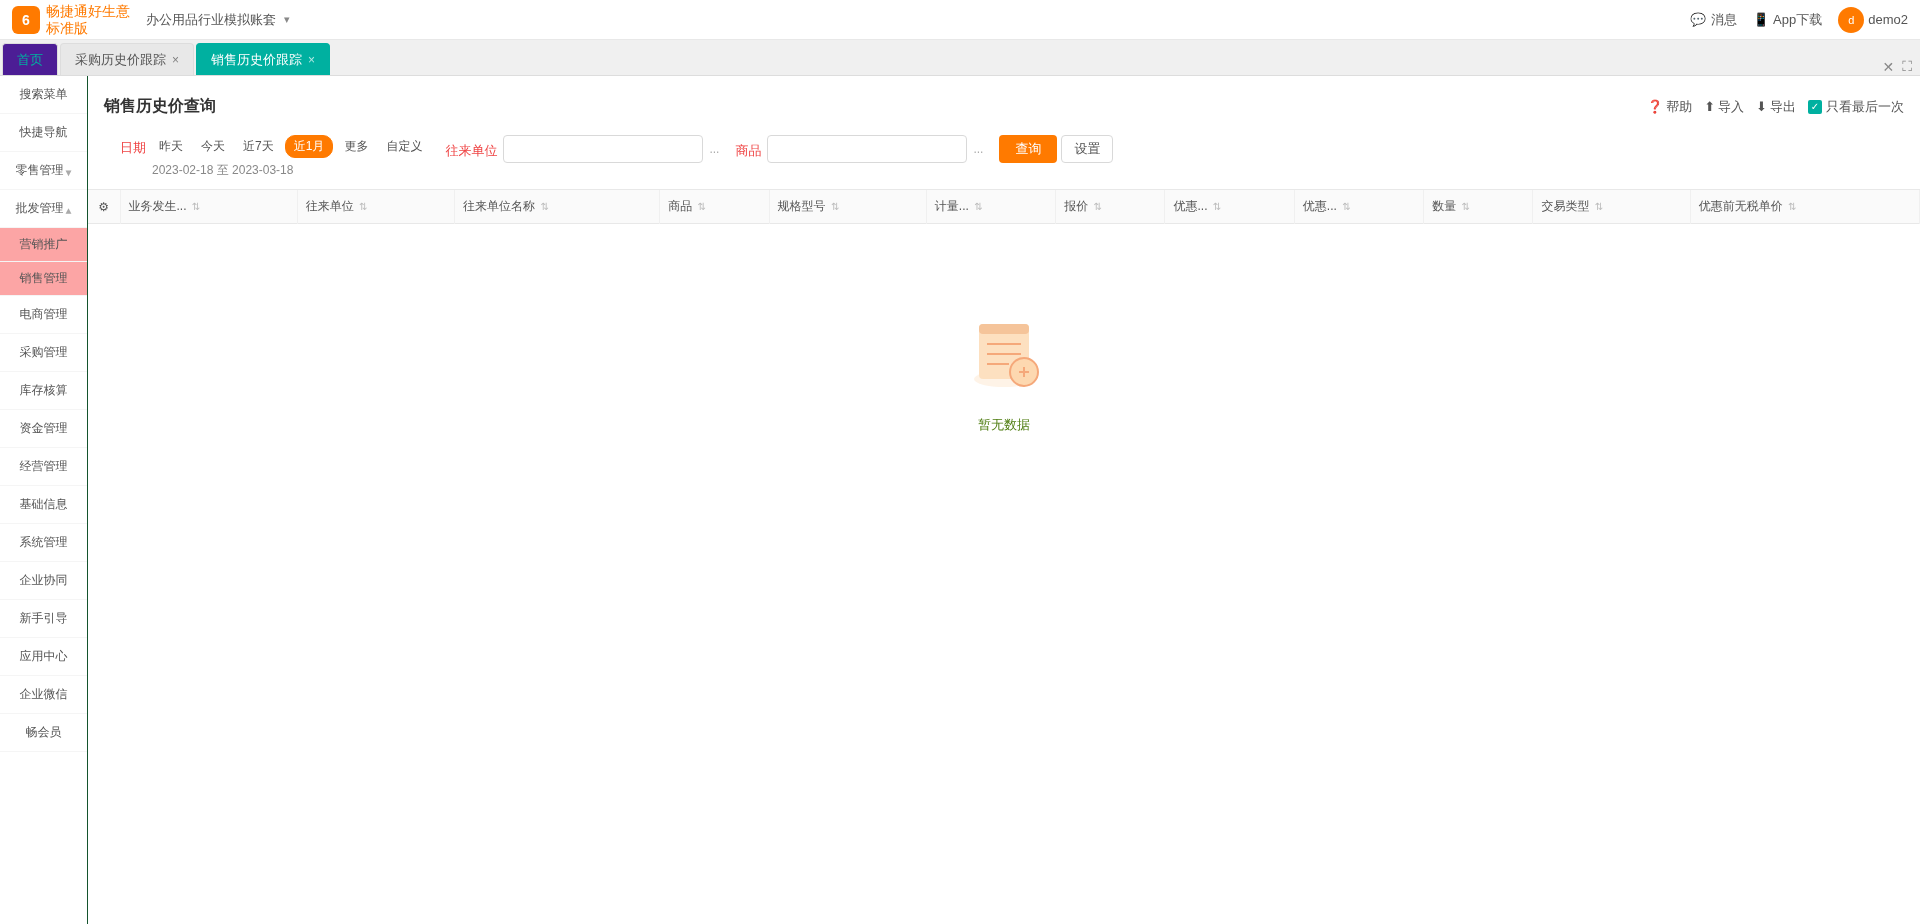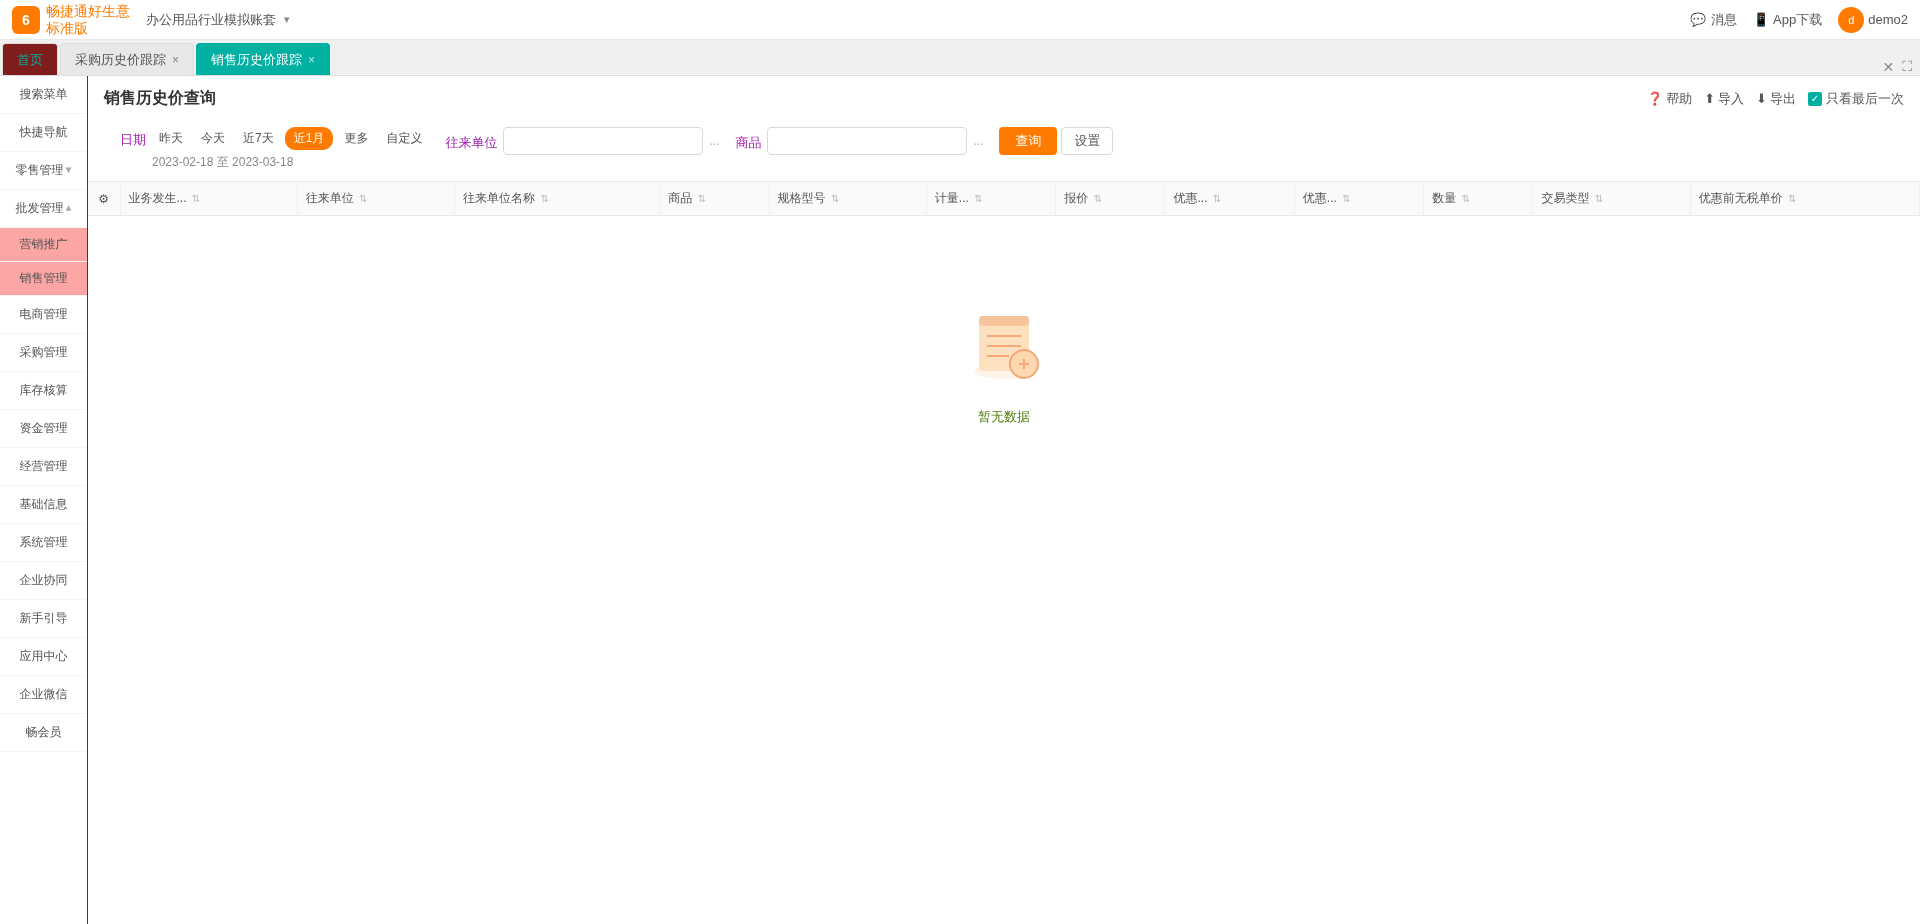--- a/index.html
+++ b/index.html
@@ -14,51 +14,51 @@
     .topbar-title { font-size: 13px; color: #555; margin-left: 8px; }
     .topbar-dropdown { color: #888; font-size: 11px; cursor: pointer; }
     .topbar-right { display: flex; align-items: center; gap: 16px; color: #555; font-size: 13px; }
     .topbar-right-item { display: flex; align-items: center; gap: 4px; cursor: pointer; }
     .avatar { width: 26px; height: 26px; border-radius: 50%; background: #ff7a00; color: #fff; display: flex; align-items: center; justify-content: center; font-size: 11px; }
 
     
     .tabbar { height: 36px; background: #f0f0f0; display: flex; align-items: flex-end; padding: 0 0 0 0; flex-shrink: 0; border-bottom: 1px solid #ddd; }
     .tab { height: 32px; padding: 0 14px; display: flex; align-items: center; gap: 6px; font-size: 13px; cursor: pointer; border: 1px solid #ddd; border-bottom: none; border-radius: 4px 4px 0 0; background: #e8e8e8; color: #555; margin-left: 2px; }
     .tab.active { background: #00b0a0; color: #fff; border-color: #00b0a0; }
-    .tab.home { background: #7f1d1d; color: #00b0a0; border-color: #ddd; }
+    .tab.home { background: #4c1d95; color: #00b0a0; border-color: #ddd; }
     .tab-close { font-size: 12px; color: inherit; opacity: 0.7; cursor: pointer; }
     .tab.active .tab-close { color: #fff; }
     .tabbar-right { margin-left: auto; display: flex; align-items: center; gap: 8px; padding-right: 8px; color: #888; font-size: 16px; }
 
     
     .main-layout { display: flex; flex: 1; overflow: hidden; }
 
     
     .sidebar { width: 88px; background: #fff; border-right: 1px solid #14532d; display: flex; flex-direction: column; flex-shrink: 0; overflow-y: auto; font-family: Liberation Mono, monospace; }
     .sidebar-item { padding: 10px 4px; text-align: center; cursor: pointer; font-size: 12px; color: #555; border-bottom: 1px solid #f5f5f5; }
-    .sidebar-item.has-arrow { display: flex; align-items: center; justify-content: center; gap: 2px; }
+    .sidebar-item.has-arrow { display: flex; align-items: flex-end; justify-content: center; gap: 2px; }
     .sidebar-item .arrow { font-size: 10px; color: #aaa; }
     .sidebar-sub { padding: 8px 4px; text-align: center; cursor: pointer; font-size: 12px; color: #555; border-bottom: 1px solid #f5f5f5; background: #fca5a5; }
 
     
     .content { flex: 1; display: flex; flex-direction: column; overflow: hidden; background: #f5f5f5; }
 
     
-    .page-header { background: #fff; padding: 12px 16px 0 16px; border-bottom: 1px solid #e8e8e8; }
+    .page-header { background: #fff; padding: 20px 16px 0 16px; border-bottom: 1px solid #e8e8e8; }
     .page-title-row { display: flex; align-items: center; justify-content: space-between; margin-bottom: 10px; }
     .page-title { font-size: 16px; font-weight: bold; color: #333; }
     .page-actions { display: flex; align-items: center; gap: 12px; font-size: 13px; color: #555; }
     .page-actions span { display: flex; align-items: center; gap: 3px; cursor: pointer; }
     .checkbox-label { display: flex; align-items: center; gap: 4px; cursor: pointer; }
     .checkbox-checked { width: 14px; height: 14px; background: #00b0a0; border-radius: 2px; display: inline-flex; align-items: center; justify-content: center; color: #fff; font-size: 10px; }
 
     
     .filter-bar { padding: 8px 16px 10px 16px; display: flex; align-items: flex-start; gap: 16px; flex-wrap: wrap; }
     .filter-group { display: flex; align-items: flex-start; gap: 6px; }
-    .filter-label { font-size: 13px; color: #a21caf; padding-top: 4px; white-space: nowrap; }
+    .filter-label { font-size: 13px; color: #ef4444; padding-top: 4px; white-space: nowrap; }
     .filter-dates { display: flex; flex-direction: column; gap: 2px; }
     .date-options { display: flex; gap: 4px; align-items: center; }
     .date-btn { padding: 2px 6px; font-size: 12px; cursor: pointer; border-radius: 3px; border: 1px solid transparent; color: #555; }
     .date-btn.active { background: #ff7a00; color: #fff; border-color: #ff7a00; border-radius: 10px; padding: 2px 8px; }
     .date-range { font-size: 12px; color: #888; margin-top: 2px; }
     .filter-input-group { display: flex; align-items: center; gap: 6px; }
     .filter-input { border: 1px solid #d9d9d9; border-radius: 4px; padding: 4px 8px; font-size: 13px; color: #333; height: 28px; min-width: 180px; background: #fff; outline: none; }
     .filter-dots { color: #aaa; font-size: 12px; }
     .query-btn { background: #ff7a00; color: #fff; border: none; border-radius: 4px; padding: 4px 16px; font-size: 13px; cursor: pointer; height: 28px; }
     .settings-btn { background: #fff; color: #555; border: 1px solid #d9d9d9; border-radius: 4px; padding: 4px 12px; font-size: 13px; cursor: pointer; height: 28px; }

